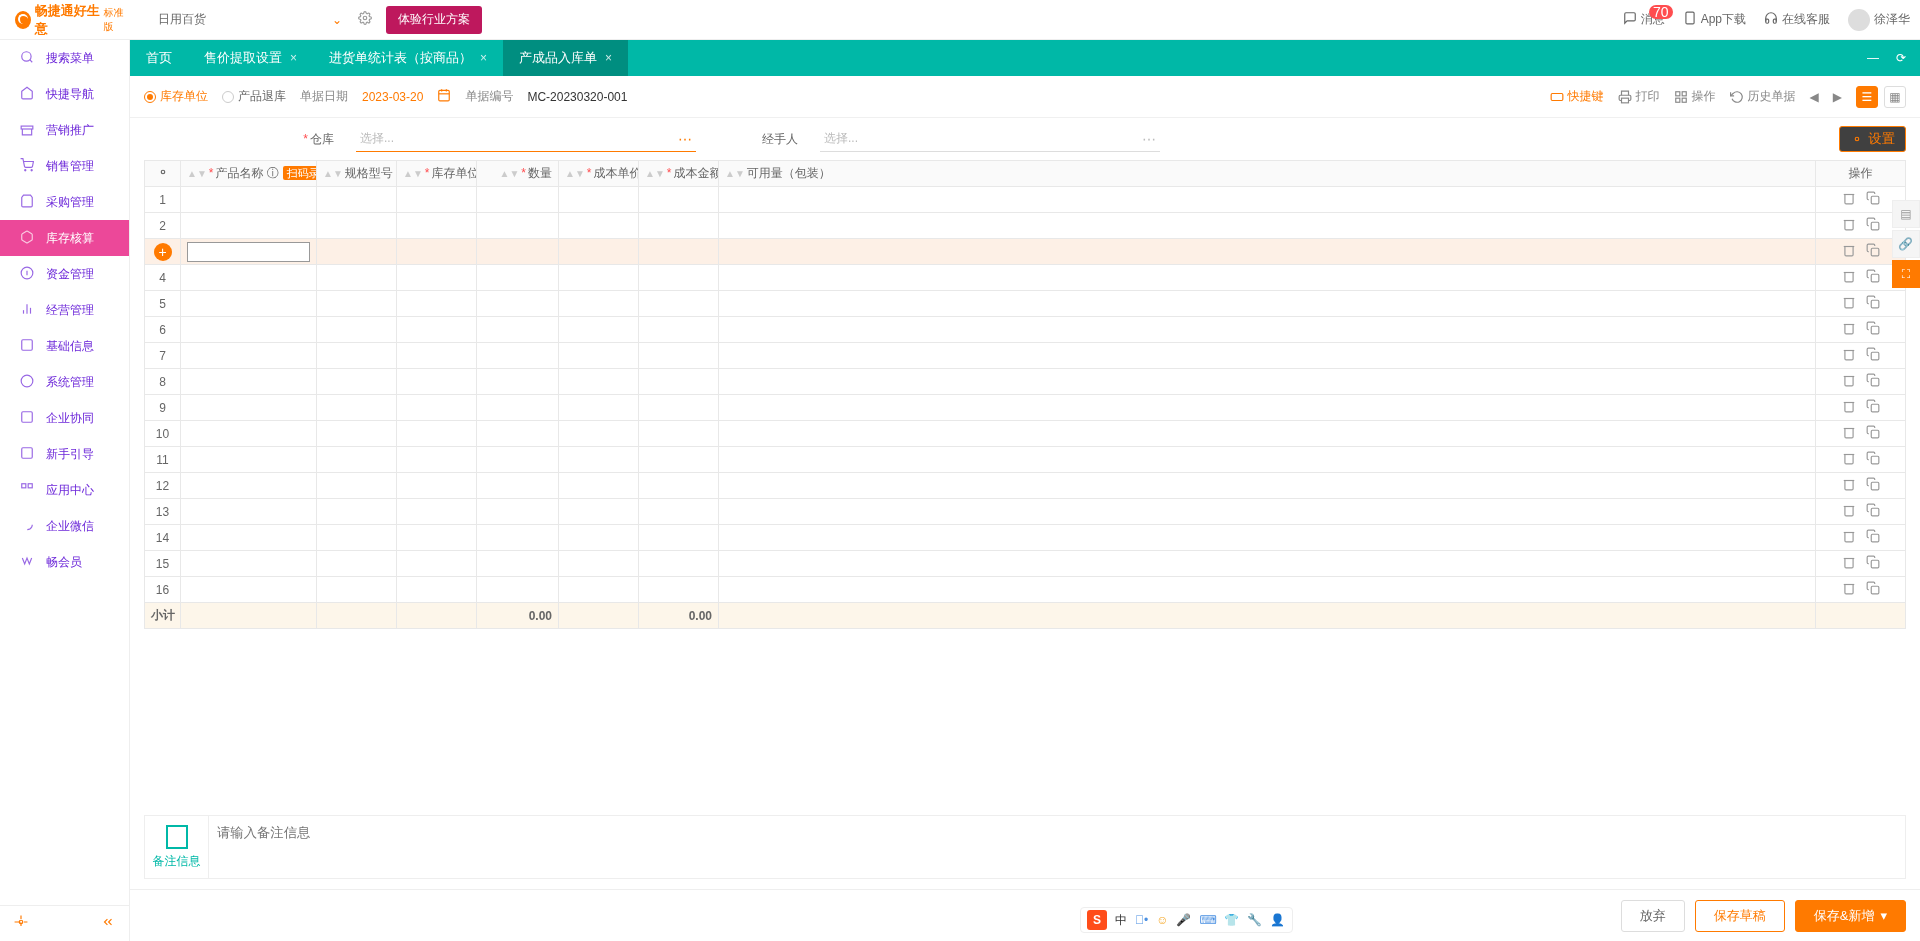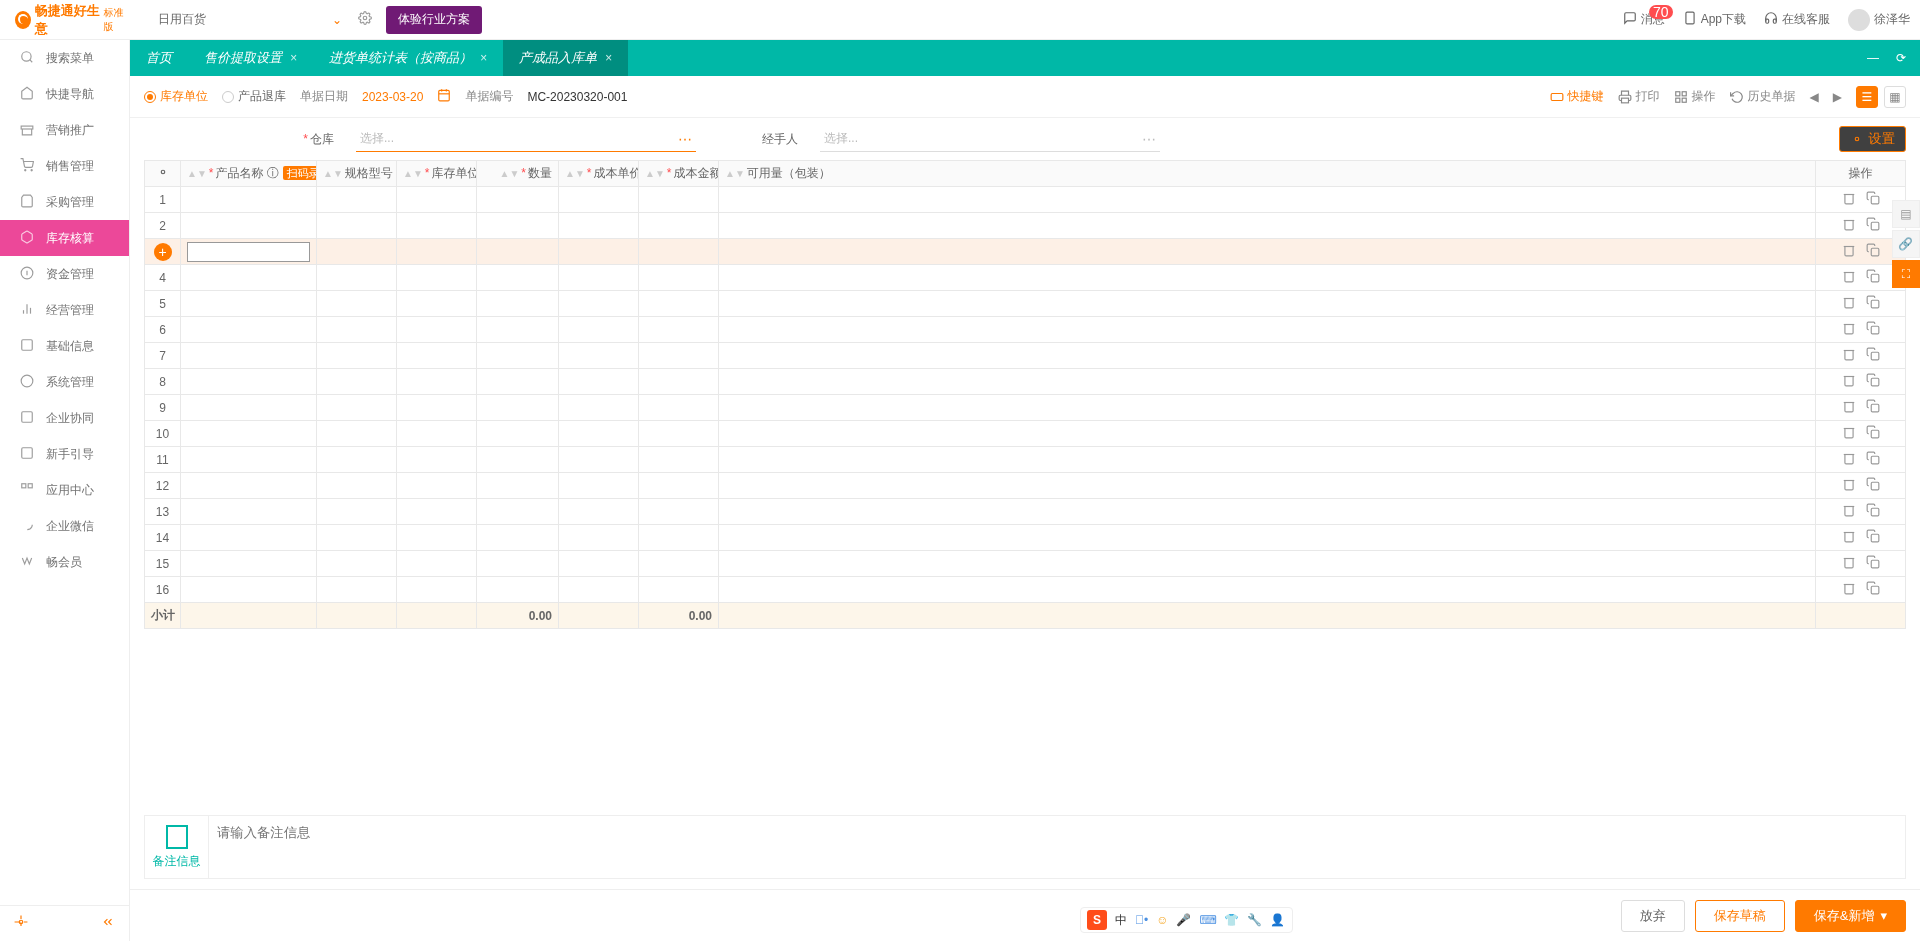--- a/index.html
+++ b/index.html
@@ -8,28 +8,28 @@
 .topbar{height:40px;display:flex;align-items:center;padding:0 10px;border-bottom:1px solid #eee}
 .logo-area{width:120px;display:flex;flex-direction:row;align-items:center;padding-left:5px}
 .logo-row{display:flex;align-items:center;gap:4px}
 .logo-icon{width:18px;height:18px;background:#ff7a00;border-radius:50%;position:relative}
 .logo-icon::after{content:"";position:absolute;width:8px;height:8px;border:2px solid #fff;border-radius:50%;top:3px;left:3px;border-bottom:none;border-right:none}
 .logo-text{color:#ff7a00;font-size:13px;font-weight:bold}
 .logo-edition{color:#ff7a00;font-size:10px}
 .top-select{margin-left:20px;width:200px;height:28px;border:none;display:flex;align-items:center;justify-content:space-between;color:#666;padding:0 8px}
 .chevron-down{color:#ff7a00}
 .gear-icon-top{margin-left:8px;color:#999}
-.try-btn{margin-left:14px;height:28px;padding:0 12px;background:#701a75;color:#fff;border:none;border-radius:3px;font-size:12px}
+.try-btn{margin-left:14px;height:28px;padding:0 12px;background:#be185d;color:#fff;border:none;border-radius:3px;font-size:12px}
 .top-right{margin-left:auto;display:flex;align-items:center;gap:18px;color:#666}
 .top-right-item{display:flex;align-items:center;gap:4px;position:relative}
 .badge{position:absolute;top:-6px;right:-8px;background:#ff4d4f;color:#fff;font-size:14px;border-radius:8px;padding:0 4px;line-height:14px}
 .avatar{width:22px;height:22px;background:#ddd;border-radius:50%}
 .body-row{flex:1;display:flex;overflow:hidden}
 .sidebar{width:130px;background:#fff;border-right:1px solid #eee;display:flex;flex-direction:column}
-.sidebar-item{height:36px;display:flex;align-items:center;padding-left:20px;gap:10px;color:#737373;cursor:pointer}
+.sidebar-item{height:36px;display:flex;align-items:center;padding-left:20px;gap:10px;color:#6d28d9;cursor:pointer}
 .sidebar-item.active{background:#ec4899;color:#fff}
 .sidebar-icon{width:16px;height:16px;display:inline-block;opacity:0.7}
 .sidebar-footer{margin-top:auto;height:36px;display:flex;align-items:center;justify-content:space-between;padding:0 14px;border-top:1px solid #eee;color:#ff7a00}
 .main{flex:1;display:flex;flex-direction:column;background:#f5f5f5;overflow:hidden}
 .tabbar{height:36px;background:#00b8a7;display:flex;align-items:center;color:#fff}
 .tab{padding:0 16px;height:36px;display:flex;align-items:center;gap:8px;cursor:pointer;font-size:13px}
 .tab.active{background:#008e80}
 .tab-close{font-size:12px;opacity:0.8}
 .tabbar-right{margin-left:auto;display:flex;gap:2px;padding-right:6px}
 .tab-action{width:26px;height:26px;display:flex;align-items:center;justify-content:center;cursor:pointer}
@@ -263,21 +263,21 @@
           <svg viewBox="0 0 24 24" fill="none" stroke="currentColor" stroke-width="2">
               <polyline points="11 17 6 12 11 7"></polyline>
               <polyline points="18 17 13 12 18 7"></polyline>
             </svg>
         </span>
       </div>
     </div>
 
     <div class="main">
       <div class="tabbar">
-        <div id="tabs" style="display: flex; font-style: italic;">
+        <div id="tabs" style="display: flex;">
             <div class="tab">
               <span>首页</span>
             </div>
             <div class="tab">
               <span>售价提取设置</span>
               <span class="tab-close">×</span>
             </div>
             <div class="tab">
               <span>进货单统计表（按商品）</span>
               <span class="tab-close">×</span>

